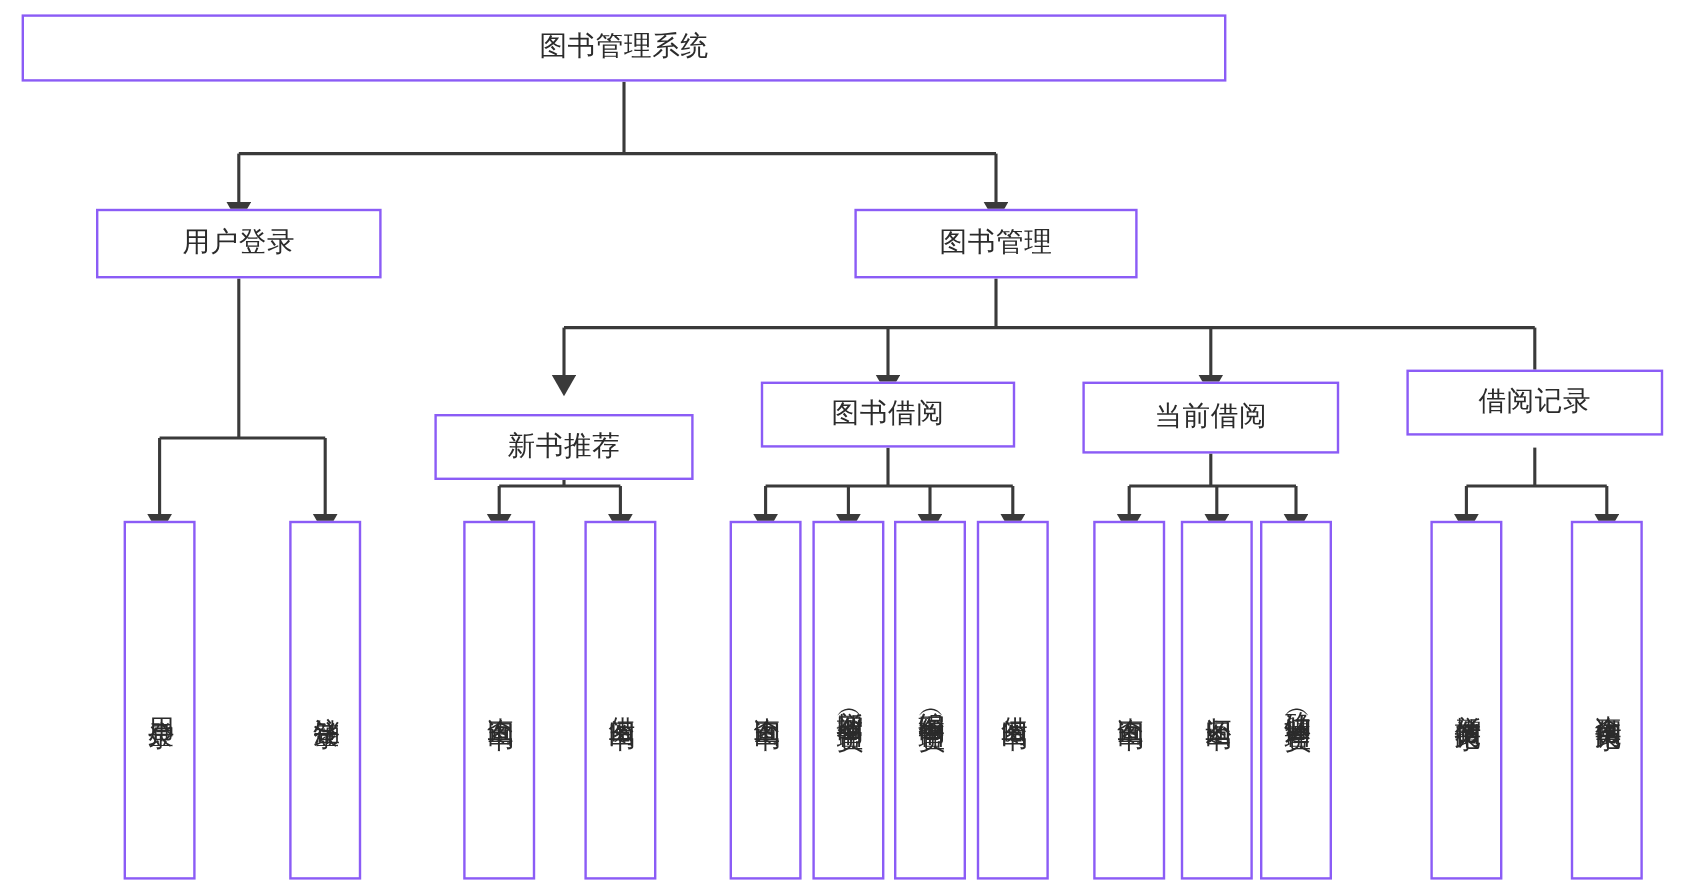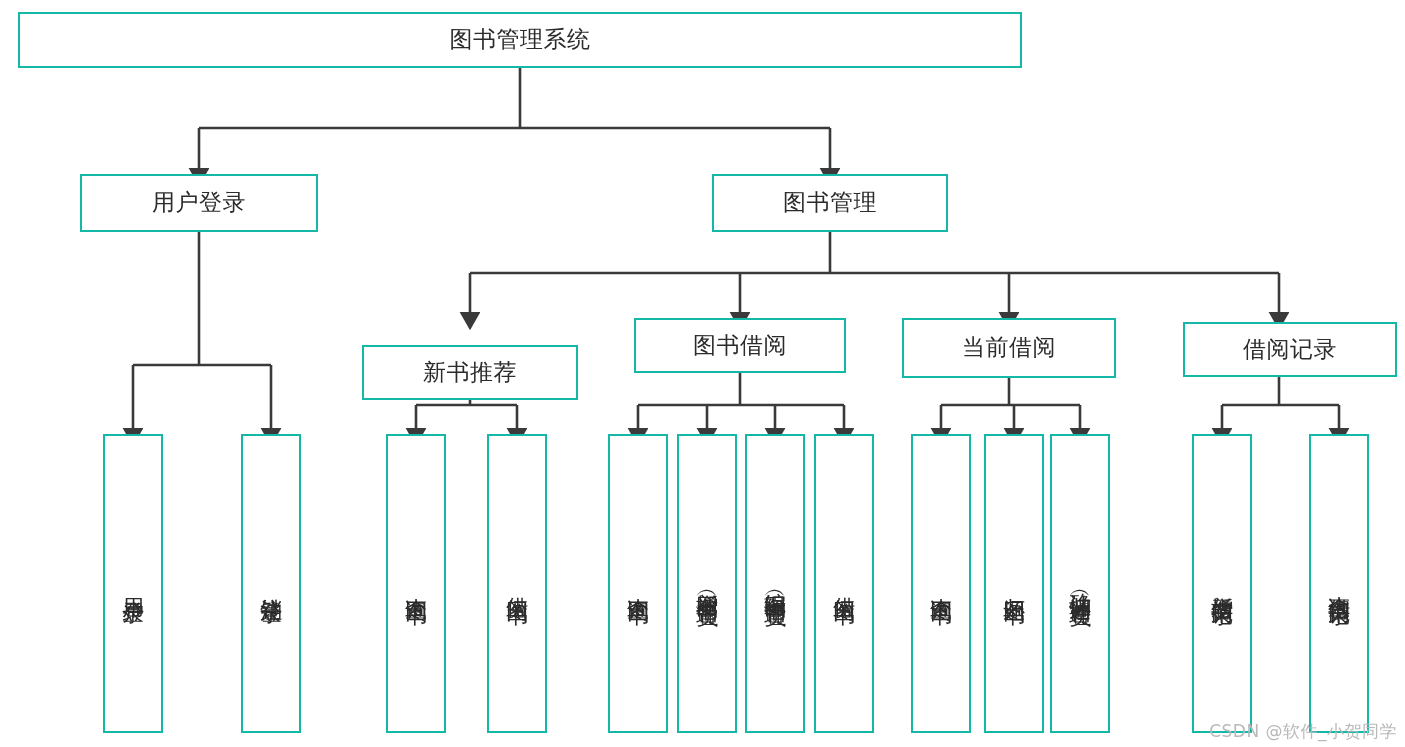--- a/index.html
+++ b/index.html
@@ -22,21 +22,21 @@
     position: absolute;
     left: 0;
     top: 0;
     width: 1405px;
     height: 747px;
     pointer-events: none;
   }
   .node {
     position: absolute;
     box-sizing: border-box;
-    border: 2px solid #14b8a6;
+    border: 2px solid #8b5cf6;
     background: #ffffff;
     display: flex;
     align-items: center;
     justify-content: center;
     color: #2b2b2b;
   }
   .node.horiz {
     font-size: 23px;
     letter-spacing: 0.5px;
     line-height: 1.1;
@@ -125,21 +125,21 @@
       </div>
       <div class="node horiz" style="left: 362px; top: 318px; width: 216px; height: 55px; margin-top: 27px;">
         <span class="node-label">新书推荐</span>
       </div>
       <div class="node horiz" style="left: 634px; top: 318px; width: 212px; height: 55px; text-align: right;">
         <span class="node-label">图书借阅</span>
       </div>
       <div class="node horiz" style="left: 902px; top: 318px; width: 214px; height: 60px;">
         <span class="node-label">当前借阅</span>
       </div>
-      <div class="node horiz" style="left: 1172px; top: 322px; width: 214px; height: 55px; margin-left: 11px;">
+      <div class="node horiz" style="left: 1172px; top: 308px; width: 214px; height: 55px;">
         <span class="node-label">借阅记录</span>
       </div>
       <div class="node vert" style="left: 103px; top: 434px; width: 60px; height: 299px;">
         <span class="node-label">用户登录</span>
       </div>
       <div class="node vert" style="left: 241px; top: 434px; width: 60px; height: 299px;">
         <span class="node-label">注销登录</span>
       </div>
       <div class="node vert" style="left: 386px; top: 434px; width: 60px; height: 299px;">
         <span class="node-label">查询图书</span>
@@ -169,14 +169,13 @@
         <span class="node-label">确认归还（管理员）</span>
       </div>
       <div class="node vert" style="left: 1192px; top: 434px; width: 60px; height: 299px;">
         <span class="node-label">新增借阅记录</span>
       </div>
       <div class="node vert" style="left: 1309px; top: 434px; width: 60px; height: 299px;">
         <span class="node-label">查询借阅记录</span>
       </div>
     </div>
 
-  <div id="watermark">CSDN @软件_小贺同学</div>
 </div>
 
 </body></html>

